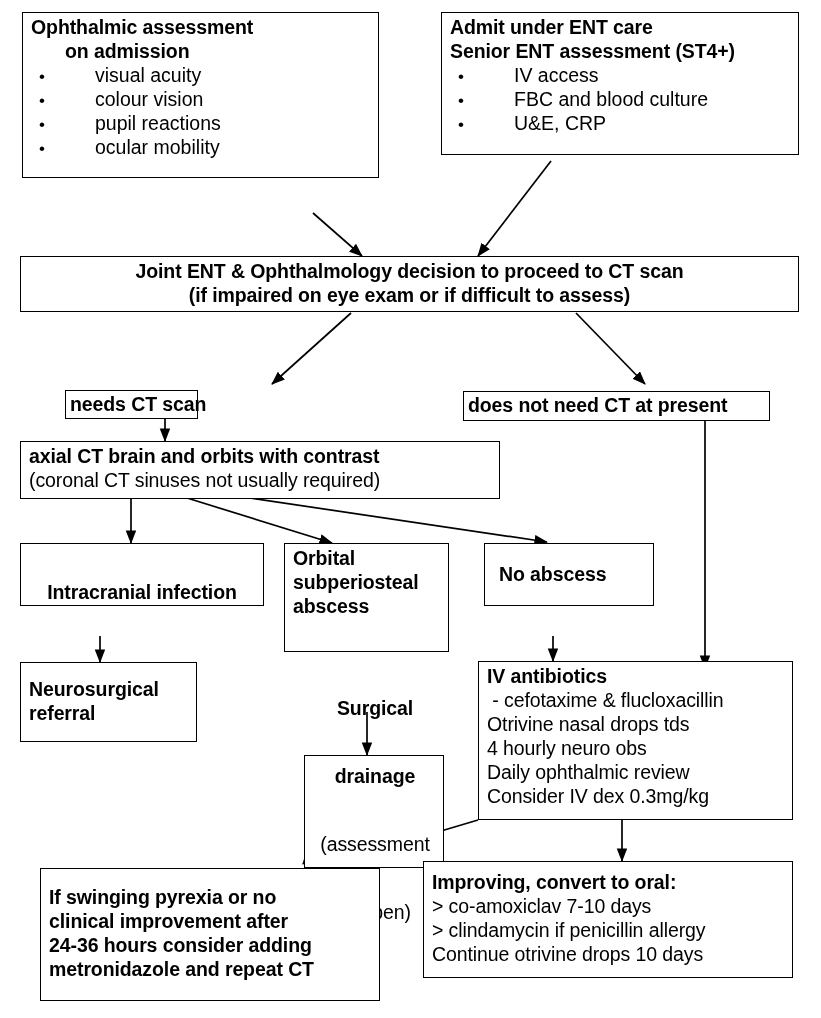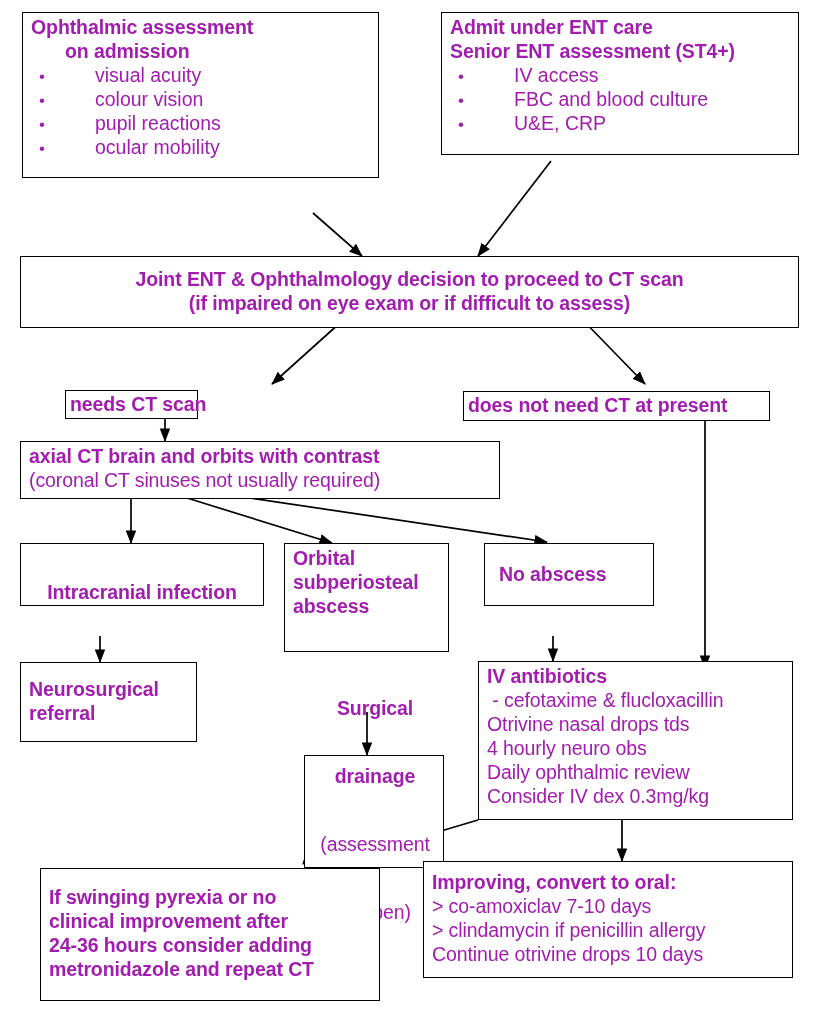--- a/index.html
+++ b/index.html
@@ -7,21 +7,21 @@
     margin: 0;
     padding: 0;
     background: #ffffff;
   }
   #canvas {
     position: relative;
     width: 821px;
     height: 1018px;
     background: #ffffff;
     font-family: "Liberation Sans", sans-serif;
-    color: #a21caf;
+    color: #000000;
     overflow: hidden;
   }
   .node {
     position: absolute;
     box-sizing: border-box;
     border: 1.6px solid #000000;
     background: #ffffff;
     z-index: 2;
   }
   .pad {
@@ -144,21 +144,21 @@
     <div class="brow">
       <span class="bdot">•</span>
       <span class="btxt r indent">FBC and blood culture</span>
     </div>
     <div class="brow">
       <span class="bdot">•</span>
       <span class="btxt r indent">U&amp;E, CRP</span>
     </div>
   </div>
 
-  <div class="node" style="left:20px; top:256px; width:779px; height:72px; display:flex; flex-direction:column; justify-content:center;">
+  <div class="node" style="left:20px; top:256px; width:779px; height:56px; display:flex; flex-direction:column; justify-content:center;">
     <span class="ln b ctr">Joint ENT &amp; Ophthalmology decision to proceed to CT scan</span>
     <span class="ln b ctr">(if impaired on eye exam or if difficult to assess)</span>
   </div>
 
   <div class="node" style="left:65px; top:390px; width:133px; height:29px; display:flex; align-items:center; justify-content:flex-start; padding-left:4px;">
     <span class="ln b">needs CT scan</span>
   </div>
 
   <div class="node" style="left:463px; top:391px; width:307px; height:30px; display:flex; align-items:center; justify-content:flex-start; padding-left:4px;">
     <span class="ln b">does not need CT at present</span>

